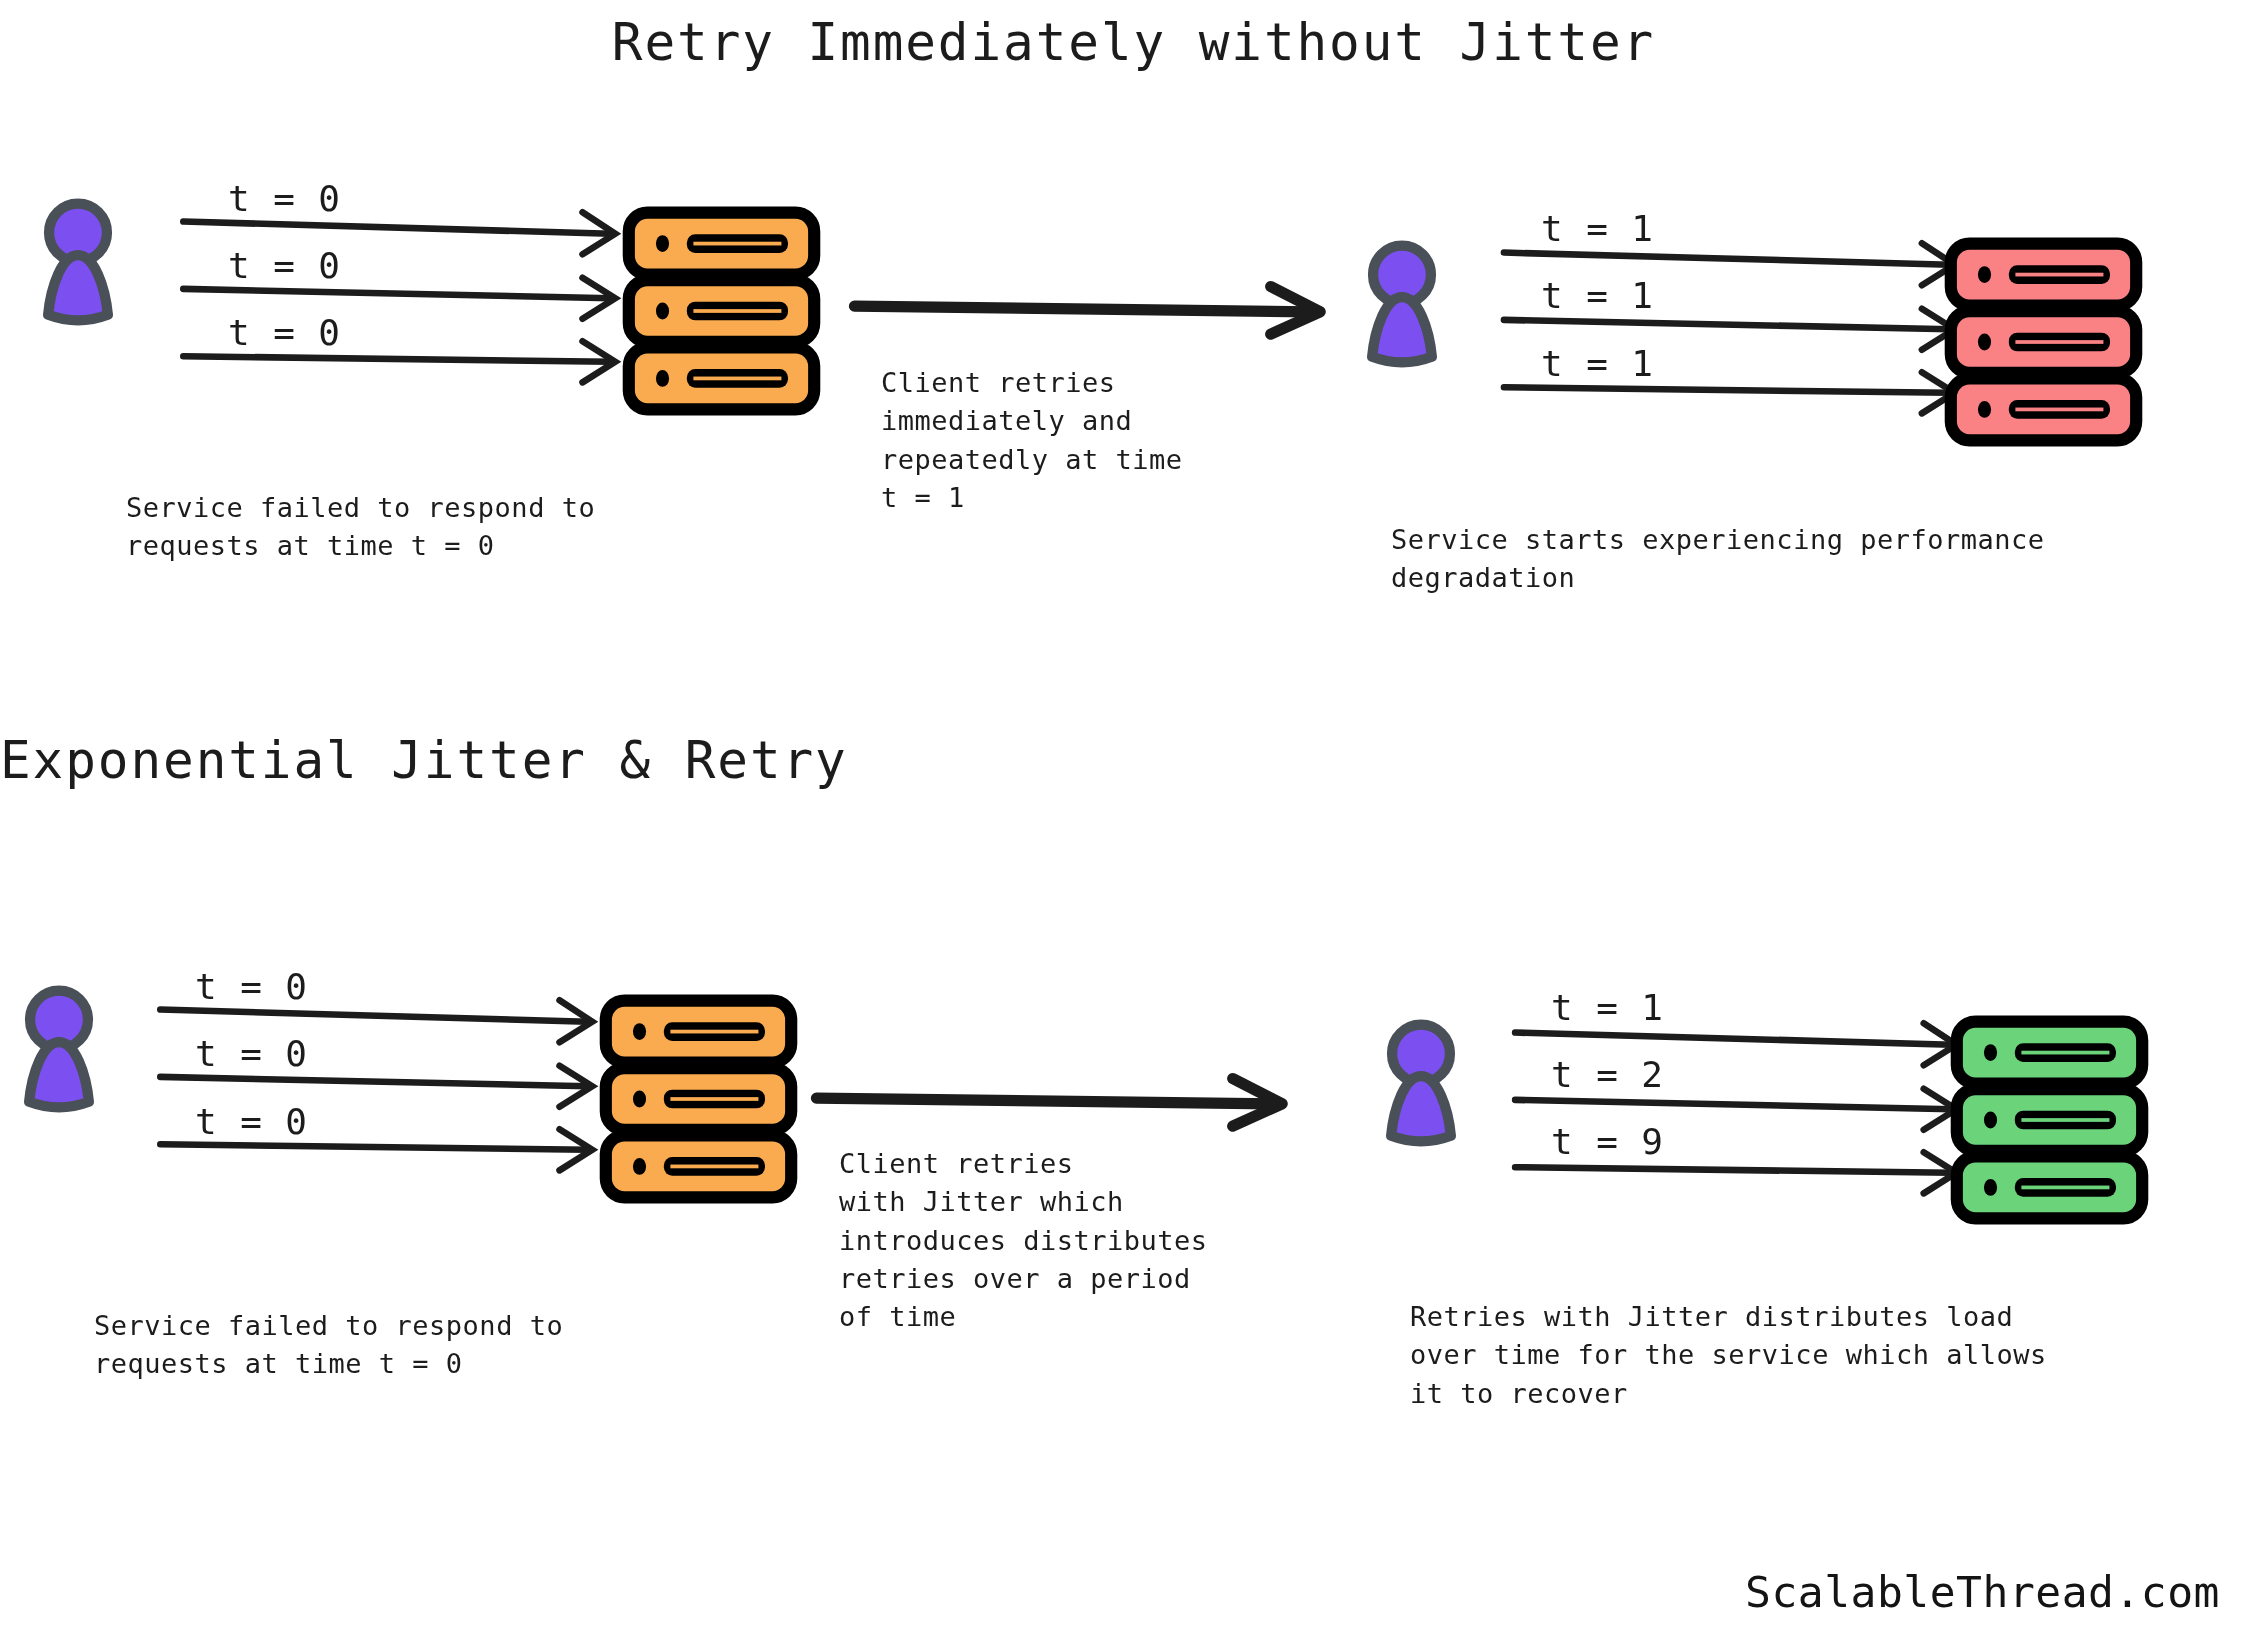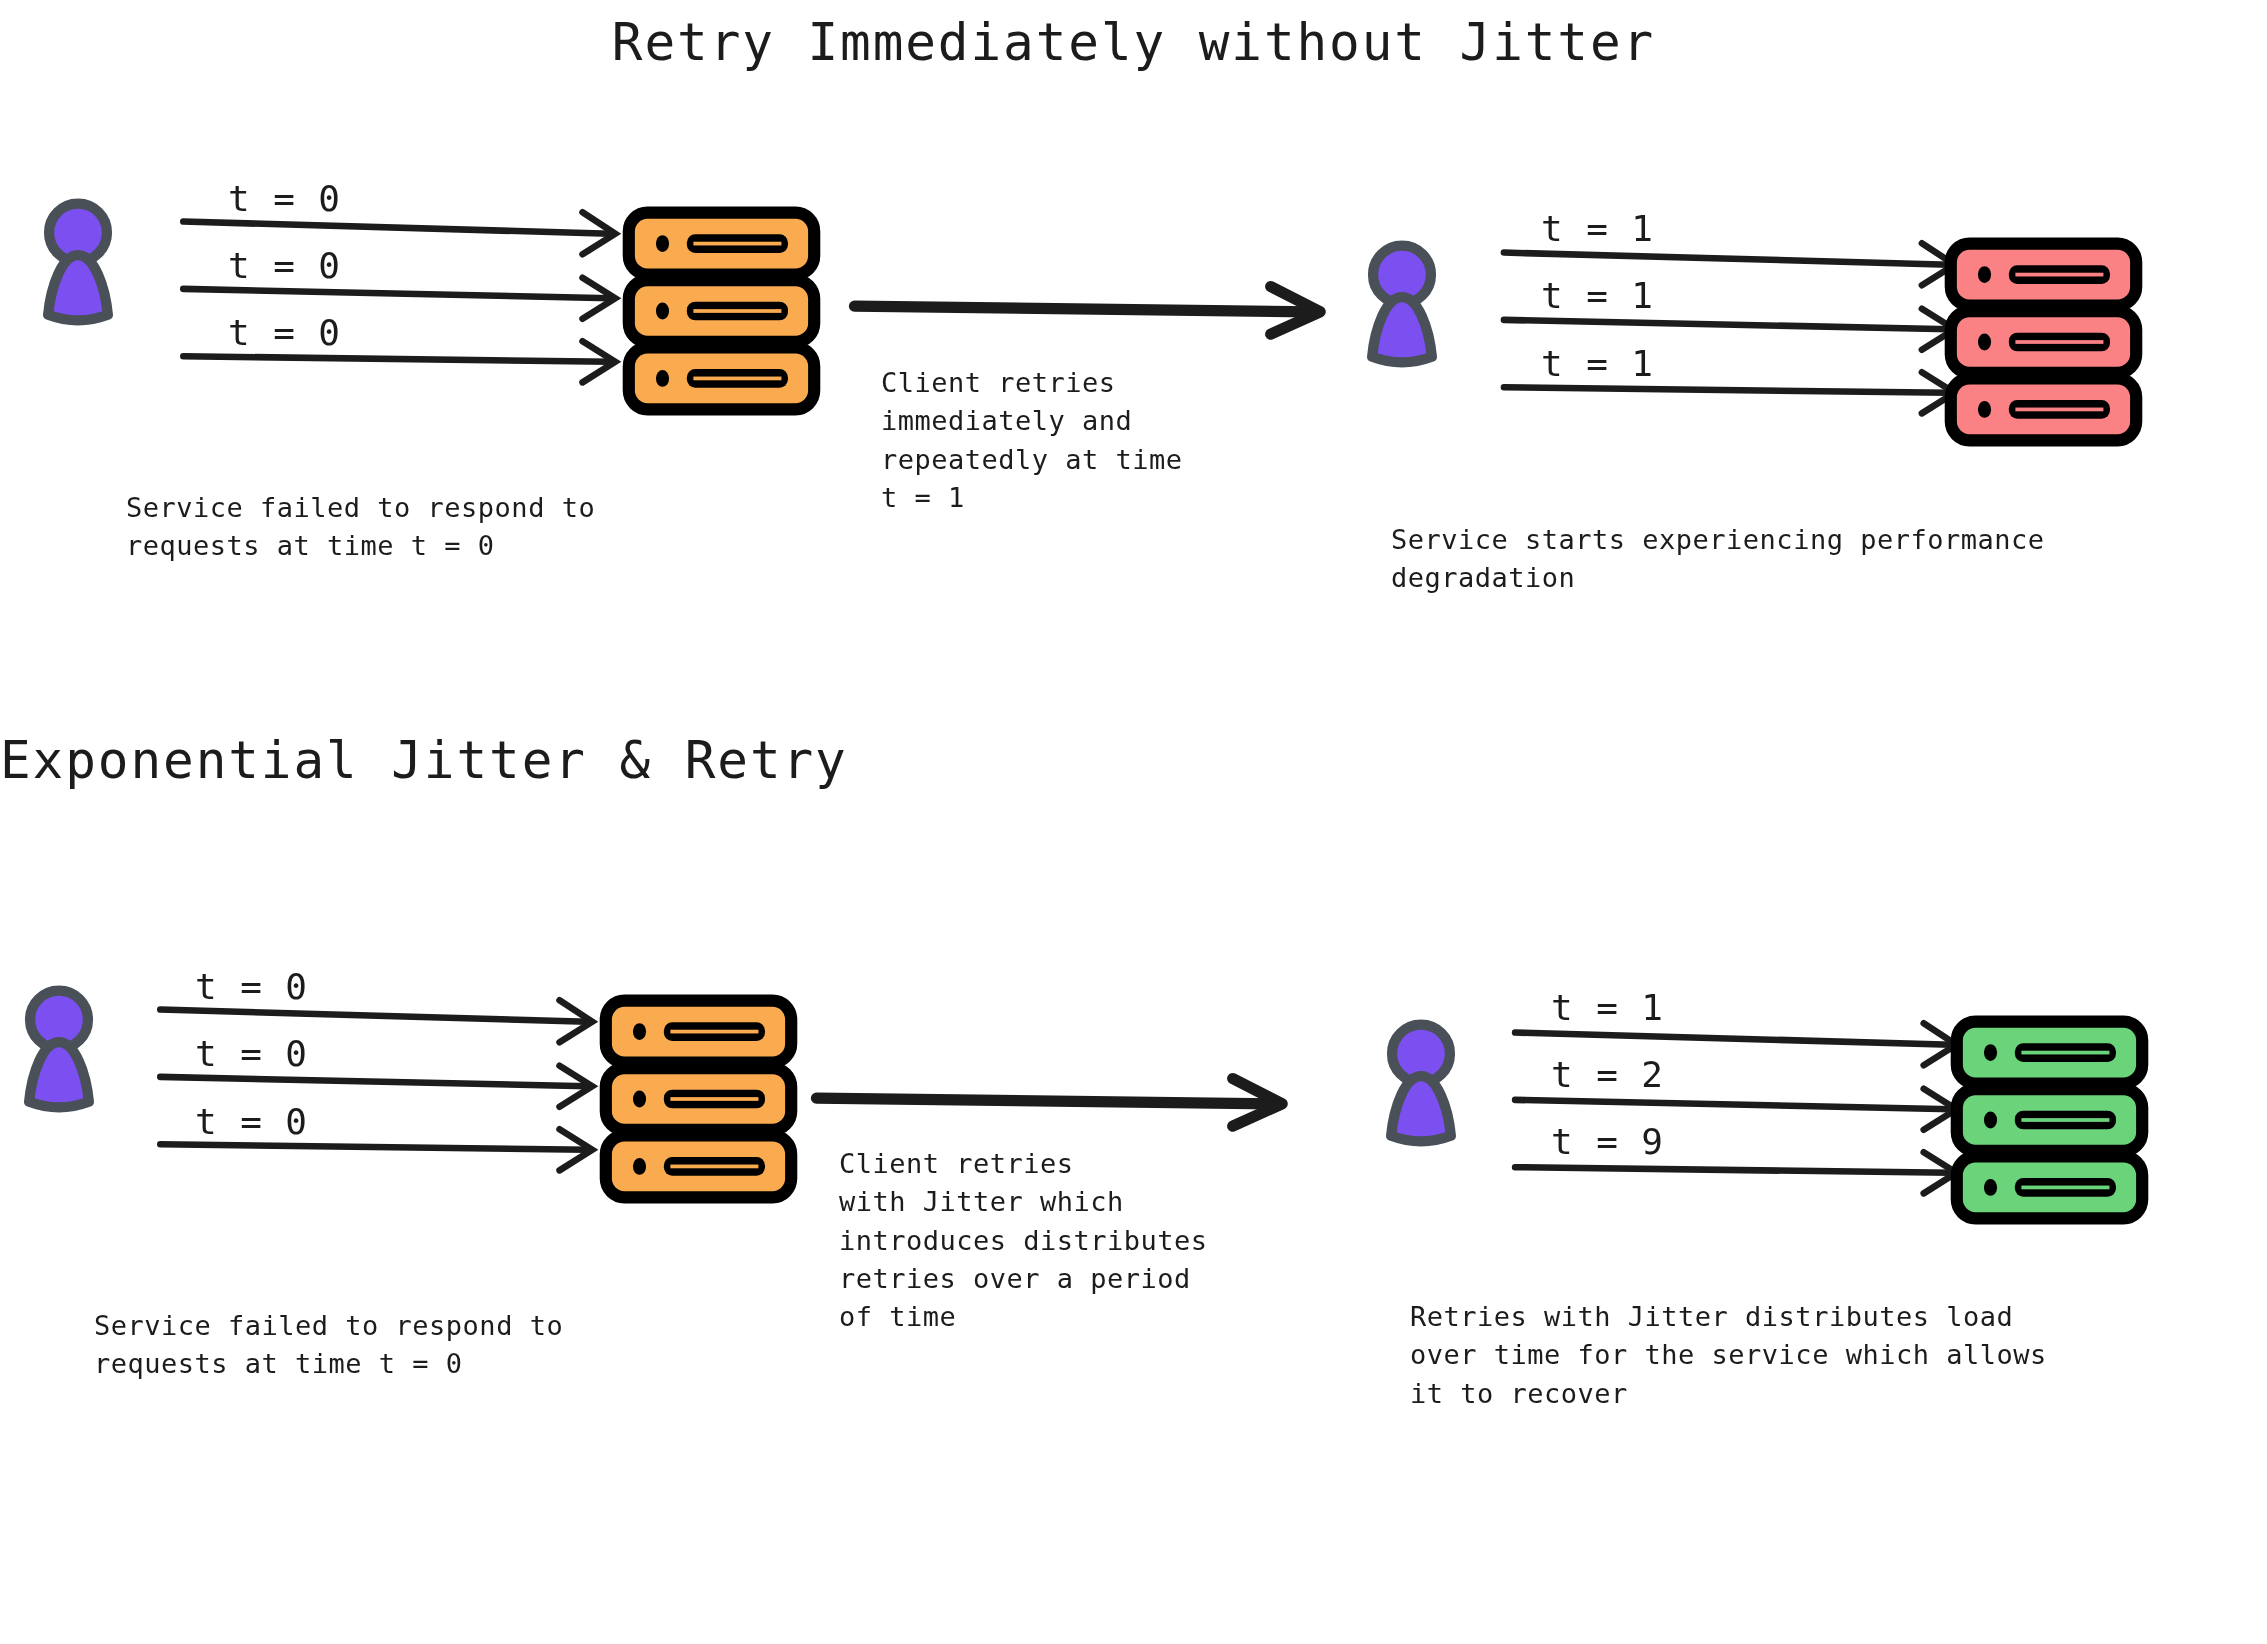--- a/index.html
+++ b/index.html
@@ -286,15 +286,16 @@
         <rect x="75" y="108" width="94" height="4" fill="#6bd47b"></rect>
         <rect x="75" y="180" width="94" height="4" fill="#6bd47b"></rect>
       </g>
     </svg>
   </div>
 
   <div class="abs caption" style="left:1410px; top:1298px; width:871px;">Retries with Jitter distributes load
 over time for the service which allows
 it to recover</div>
 
+  <div class="abs watermark" style="left:0; top:1567px; width:2220px; text-align:right;">ScalableThread.com</div>
 
 </div>
 
 
 </body></html>

